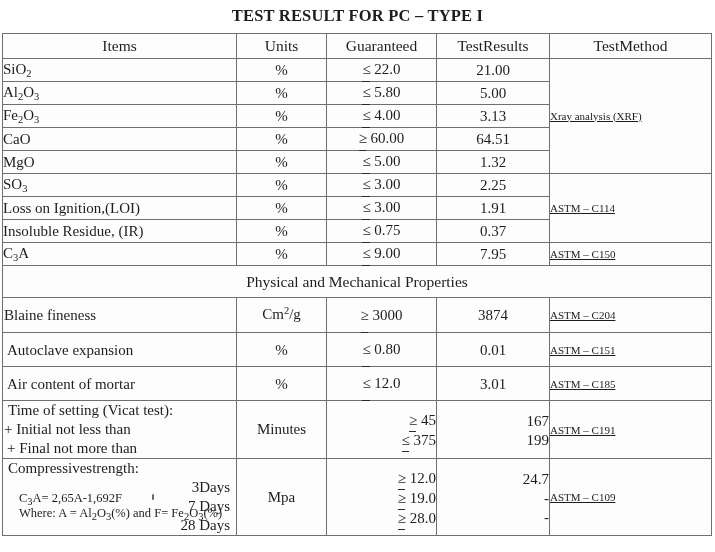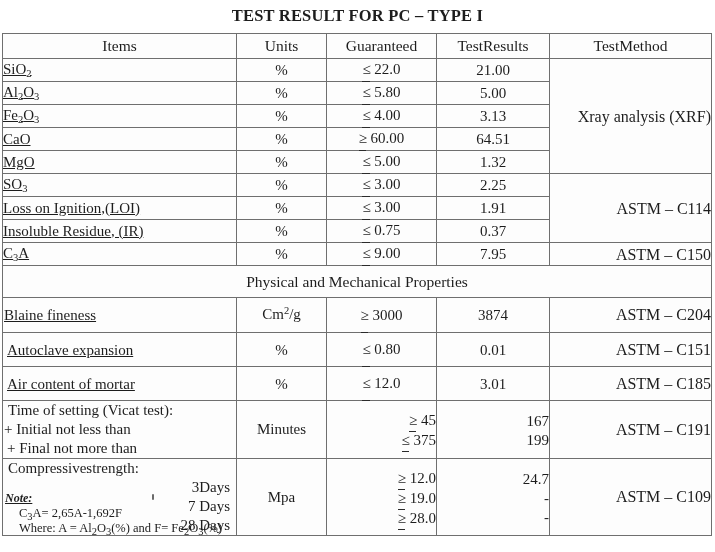--- a/index.html
+++ b/index.html
@@ -42,23 +42,23 @@
   .c-meth{width:162px;}
 
   
   tr.head td{
     text-align:center;font-weight:normal;font-size:15.5px;
     height:24px;line-height:24px;
   }
 
   
   tr.chem td{height:21px;line-height:21px;}
-  td.item{padding-left:5px;text-align:left;white-space:nowrap;text-decoration:underline;}
+  td.item{padding-left:5px;text-align:left;white-space:nowrap;}
   td.ctr{text-align:center;}
-  td.meth{text-align:right;font-weight:bold;font-size:16px;}
+  td.meth{text-align:left;font-weight:bold;font-size:11px;text-decoration:underline;}
 
   
   td.section{
     text-align:center;font-weight:bold;font-size:15.5px;
     height:31px;line-height:31px;
     border-left:1px solid #fdfdfd;border-right:1px solid #fdfdfd;
     border-top:1px solid #fdfdfd;border-bottom:1px solid #6f6f6f;
     background:#ffffff;
   }
 
@@ -271,20 +271,19 @@
             <div>-</div>
           </div>
         </td>
         <td class="meth">ASTM – C109</td>
       </tr>
 
     </tbody>
   </table>
 
   <div class="note">
-    <div class="nhead">Note:</div>
     <div class="nline"><span>C</span><sub>3</sub><span>A= 2,65A-1,692F</span></div>
     <div class="nline"><span>Where: A = Al</span><sub>2</sub><span>O</span><sub>3</sub><span>(%) and F= Fe</span><sub>2</sub><span>O</span><sub>3</sub><span>(%)</span></div>
   </div>
 
   <div class="speck"></div>
 
 </div>
 
 </body></html>

